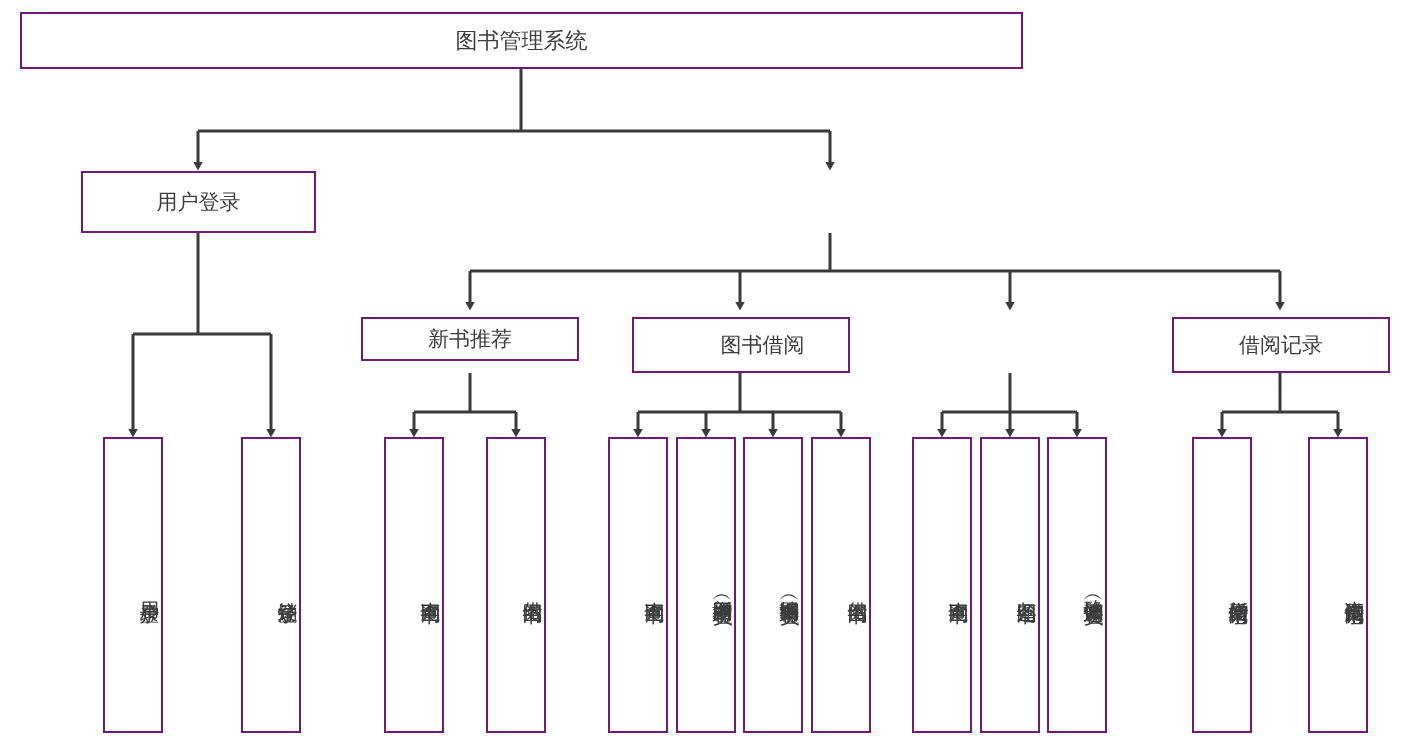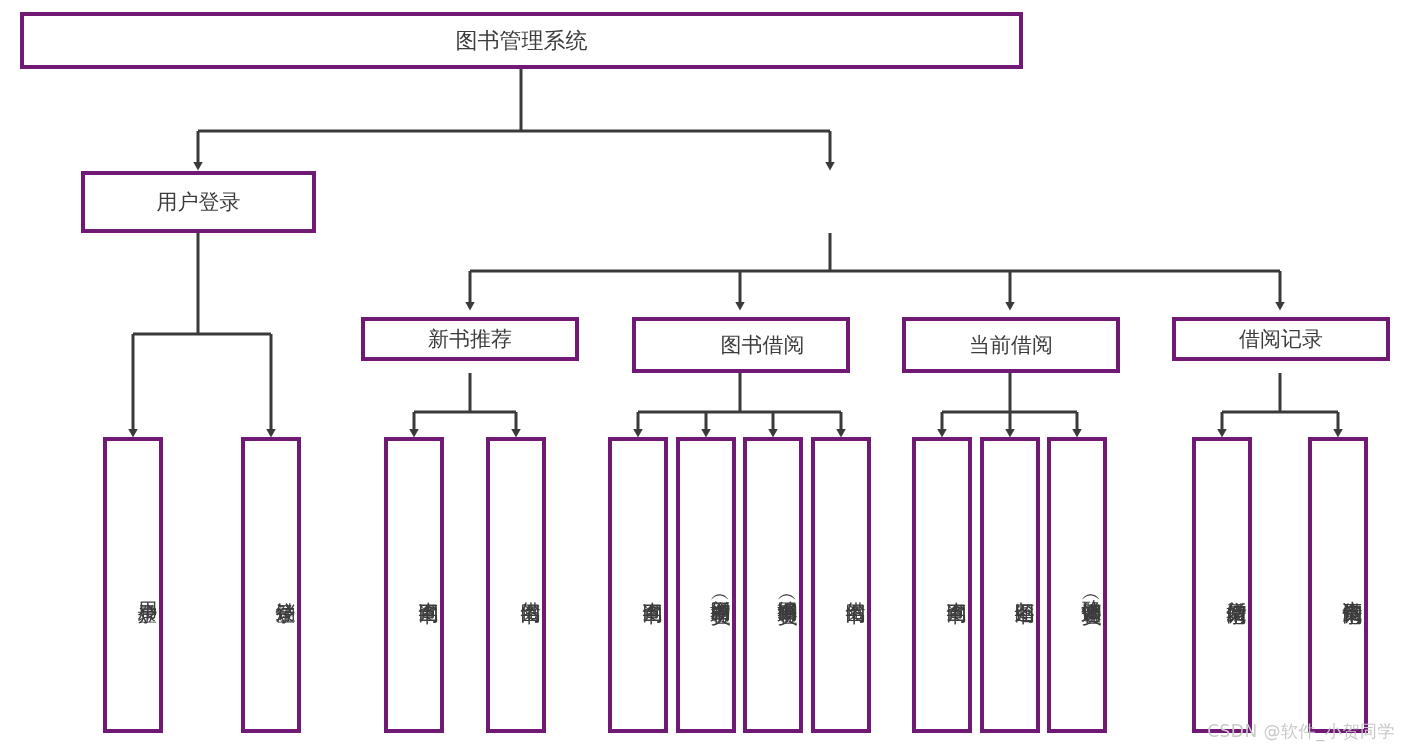--- a/index.html
+++ b/index.html
@@ -23,21 +23,21 @@
     left: 0;
     top: 0;
     width: 1405px;
     height: 747px;
     pointer-events: none;
   }
   .node {
     position: absolute;
     box-sizing: border-box;
     background: #ffffff;
-    border: 4px solid #701a75;
+    border: 2px solid #701a75;
     display: flex;
     align-items: center;
     justify-content: center;
     color: #3c3c3c;
     line-height: 1.18;
     text-align: center;
   }
   .node.root {
     font-size: 22px;
   }
@@ -132,24 +132,21 @@
   <div class="node branch" style="left:81px; top:171px; width:235px; height:62px;">
     <span class="node-label">用户登录</span>
   </div>
 
   <div class="node branch" style="left:361px; top:317px; width:218px; height:44px;">
     <span class="node-label">新书推荐</span>
   </div>
   <div class="node branch" style="left:632px; top:317px; width:218px; height:56px;padding-left:43px;">
     <span class="node-label">图书借阅</span>
   </div>
-  <div class="node branch" style="left:902px; top:317px; width:218px; height:56px;">
-    <span class="node-label">当前借阅</span>
-  </div>
-  <div class="node branch" style="left:1172px; top:317px; width:218px; height:44px;">
+  <div class="node branch" style="left:1172px; top:317px; width:218px; height:56px;">
     <span class="node-label">借阅记录</span>
   </div>
 
   <div class="node leaf" style="left:103px; top:437px; width:60px; height:296px;">
     <span class="node-label">用户登录</span>
   </div>
   <div class="node leaf" style="left:241px; top:437px; width:60px; height:296px;">
     <span class="node-label">注销登录</span>
   </div>
 
@@ -183,15 +180,14 @@
     <span class="node-label">确认归还（管理员）</span>
   </div>
 
   <div class="node leaf" style="left:1192px; top:437px; width:60px; height:296px;">
     <span class="node-label">新增借阅记录</span>
   </div>
   <div class="node leaf" style="left:1308px; top:437px; width:60px; height:296px;">
     <span class="node-label">查询借阅记录</span>
   </div>
 
-  <div class="watermark">CSDN @软件_小贺同学</div>
 
 </div>
 
 </body></html>

